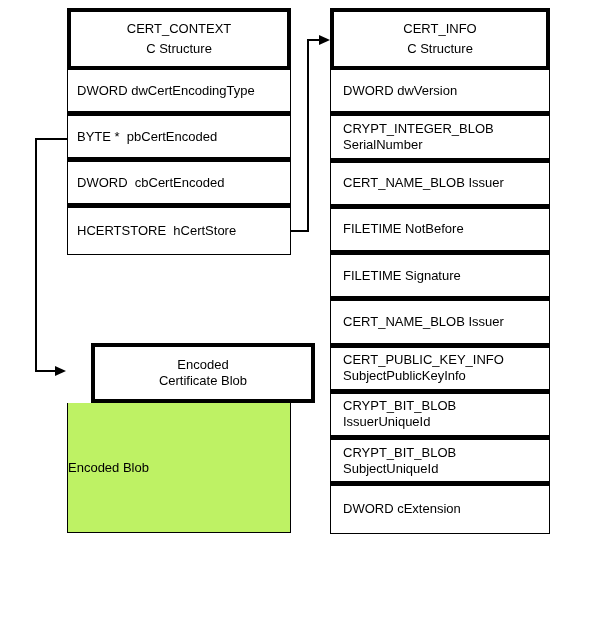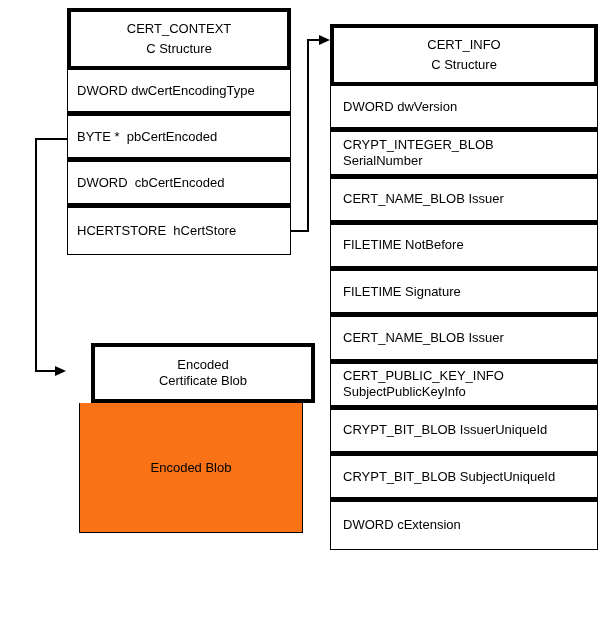--- a/index.html
+++ b/index.html
@@ -47,21 +47,21 @@
     line-height: 16px;
   }
   .trow:last-child { border-bottom: none; }
 
   
   #cert-context { left: 67px; top: 8px; width: 224px; }
   #cert-context .struct-header { height: 62px; }
   #cert-context .trow { height: 46px; padding-left: 9px; padding-right: 4px; }
 
   
-  #cert-info { left: 330px; top: 8px; width: 268px; margin-top: 16px; }
+  #cert-info { left: 330px; top: 8px; width: 220px; }
   #cert-info .struct-header { height: 62px; }
   #cert-info .trow { height: 46.25px; padding-left: 12px; padding-right: 4px; }
 
   
   #encoded-blob-header {
     position: absolute;
     left: 67px; top: 343px;
     width: 224px; height: 60px;
     border: 4px solid #000000;
     background: #ffffff;
@@ -70,28 +70,26 @@
     justify-content: center;
     text-align: center;
     white-space: pre-line;
     line-height: 16px;
     margin-left: 24px;
   }
   #encoded-blob-body {
     position: absolute;
     left: 67px; top: 403px;
     width: 224px; height: 130px;
-    background: #f97316;
+    background: #bef264;
     border: 1px solid #000000;
     border-top: none;
     display: flex;
     align-items: center;
-    justify-content: center;
     text-align: center;
-    margin-left: 12px;
   }
   #connector-overlay {
     position: absolute;
     left: 0; top: 0;
     width: 600px; height: 630px;
     pointer-events: none;
   }
 </style>
 </head>
 <body>

